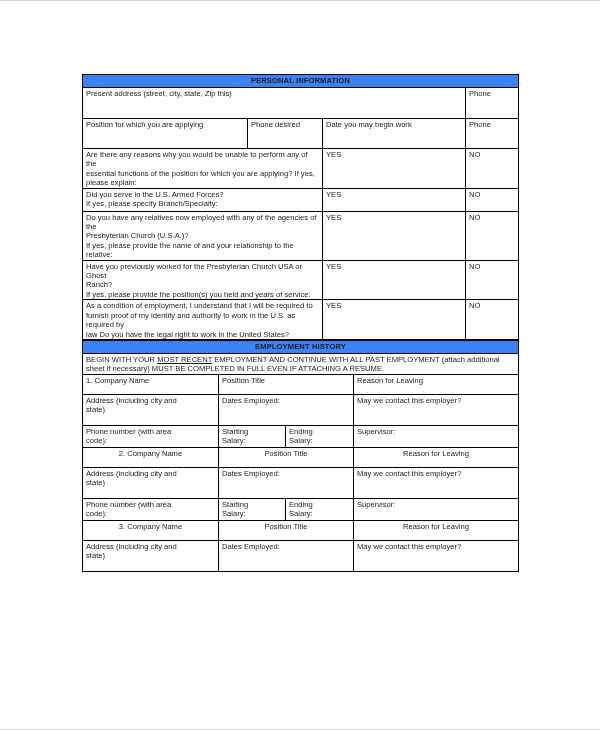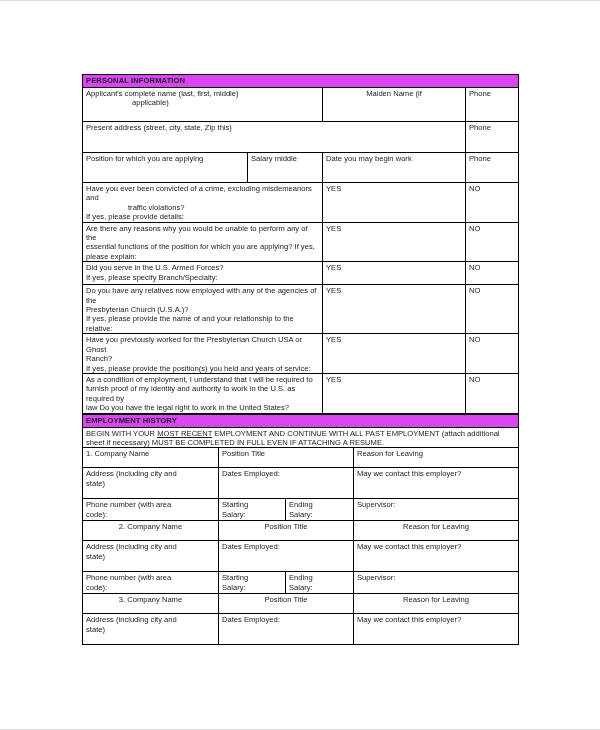--- a/index.html
+++ b/index.html
@@ -47,21 +47,22 @@
     vertical-align: top;
     padding: 1px 3px 0 3px;
     font-size: 7.6px;
     line-height: 9.4px;
     color: #1a1a24;
     font-family: "Liberation Sans", sans-serif;
   }
 
   
   .banner td {
-    background: #d946ef;
+    background: #3b82f6;
+    text-align: center;
     font-weight: bold;
     font-size: 8.6px;
     line-height: 11px;
     letter-spacing: 0.1px;
     padding: 1px 0 1px 0;
     height: 11px;
   }
 
   
   .r-name td   { height: 32px; }
@@ -117,70 +118,45 @@
       <col style="width:165px">
       <col style="width:75px">
       <col style="width:143px">
       <col style="width:53px">
     </colgroup>
     <tbody>
       <tr class="banner">
         <td colspan="4">PERSONAL INFORMATION</td>
       </tr>
 
-      <tr class="r-name">
-        <td colspan="2">
-          <span>Applicant's complete name (last, first, middle)</span>
-          <span class="indent-line">applicable)</span>
-        </td>
-        <td class="center-ind">
-          <span>Maiden Name (if</span>
-        </td>
-        <td>
-          <span>Phone</span>
-        </td>
-      </tr>
 
       <tr class="r-addr">
         <td colspan="3">
           <span>Present address (street, city, state, Zip this)</span>
         </td>
         <td>
           <span>Phone</span>
         </td>
       </tr>
 
       <tr class="r-pos">
         <td>
           <span>Position for which you are applying</span>
         </td>
         <td>
-          <span>Salary middle</span>
+          <span>Phone desired</span>
         </td>
         <td>
           <span>Date you may begin work</span>
         </td>
         <td>
           <span>Phone</span>
         </td>
       </tr>
 
-      <tr class="q q-1">
-        <td class="qtext" colspan="2">
-          <span>Have you ever been convicted of a crime, excluding misdemeanors and</span>
-          <span class="ind">traffic violations?</span>
-          <span>If yes, please provide details:</span>
-        </td>
-        <td class="yn">
-          <span>YES</span>
-        </td>
-        <td class="yn">
-          <span>NO</span>
-        </td>
-      </tr>
 
       <tr class="q q-2">
         <td class="qtext" colspan="2">
           <span>Are there any reasons why you would be unable to perform any of the</span>
           <span>essential functions of the position for which you are applying?   If yes,</span>
           <span>please explain:</span>
         </td>
         <td class="yn">
           <span>YES</span>
         </td>

